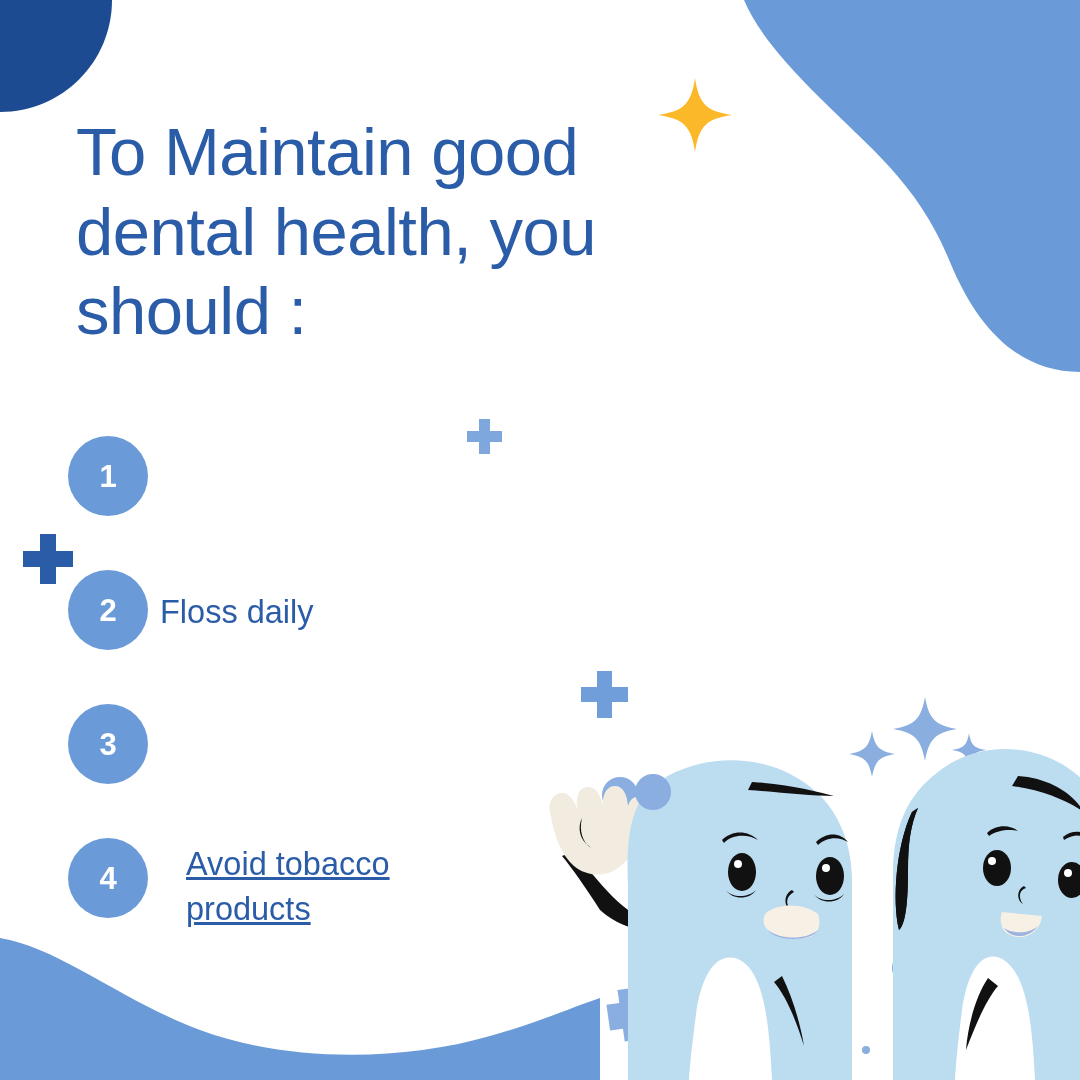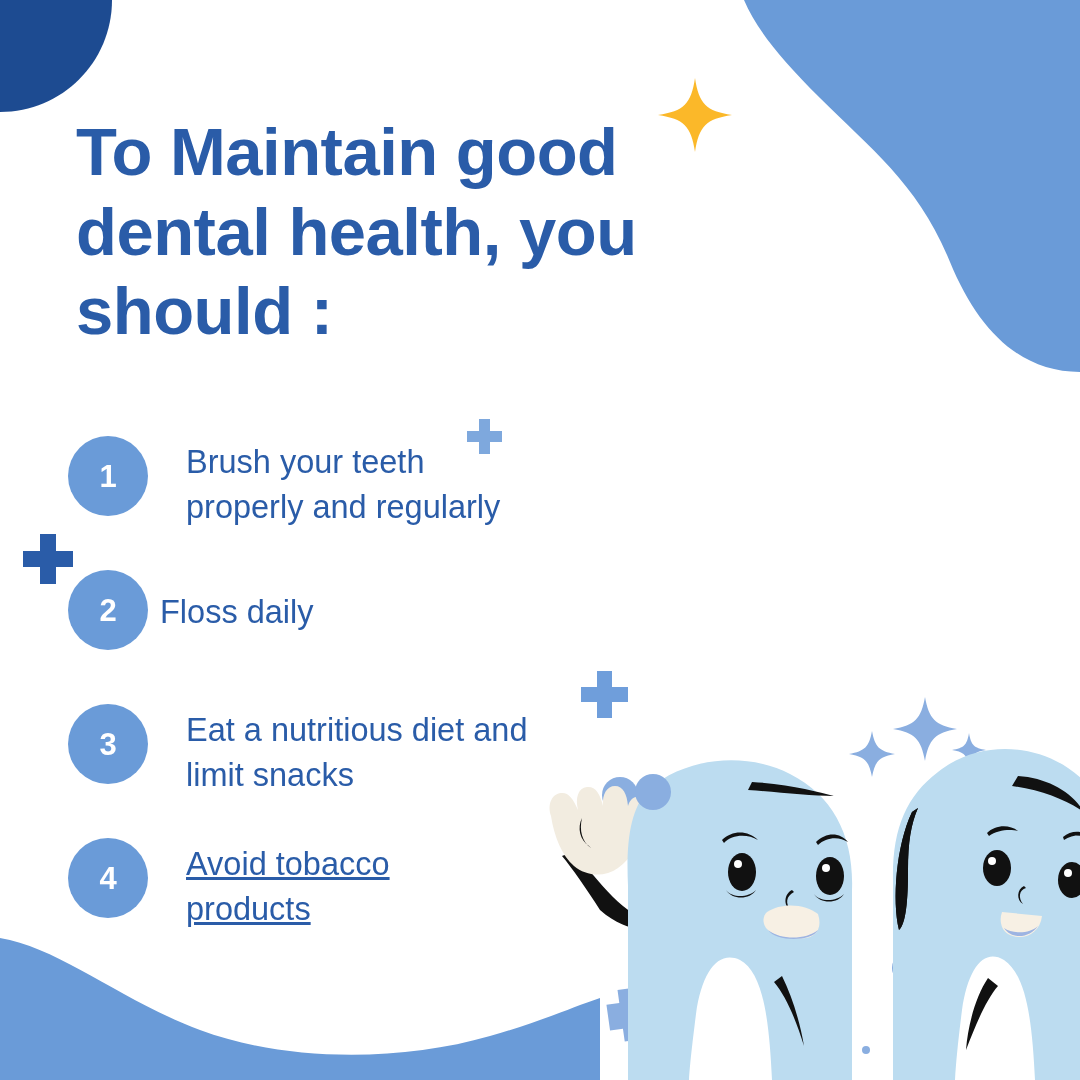--- a/index.html
+++ b/index.html
@@ -26,21 +26,21 @@
     pointer-events: none;
   }
   
   #heading {
     position: absolute;
     left: 76px;
     top: 112px;
     width: 640px;
     font-size: 67px;
     line-height: 1.19;
-    font-weight: bold;
+    font-weight: normal;
     letter-spacing: -0.5px;
     color: #2a5ca8;
     white-space: pre-line;
   }
   
   #steps {
     position: absolute;
     left: 68px;
     top: 436px;
     width: 560px;
@@ -249,33 +249,29 @@
   </svg>
 
   <div id="heading">To Maintain good
 dental health, you
 should :</div>
 
   <div id="steps">
 
     <div class="step" id="step-1">
       <div class="step-num">1</div>
-      <div class="step-text">Brush your teeth
-properly and regularly</div>
     </div>
 
     <div class="step" id="step-2">
       <div class="step-num">2</div>
       <div class="step-text">Floss daily</div>
     </div>
 
     <div class="step" id="step-3">
       <div class="step-num">3</div>
-      <div class="step-text">Eat a nutritious diet and
-limit snacks</div>
     </div>
 
     <div class="step" id="step-4">
       <div class="step-num">4</div>
       <div class="step-text">Avoid tobacco
 products</div>
     </div>
 
   </div>
 

